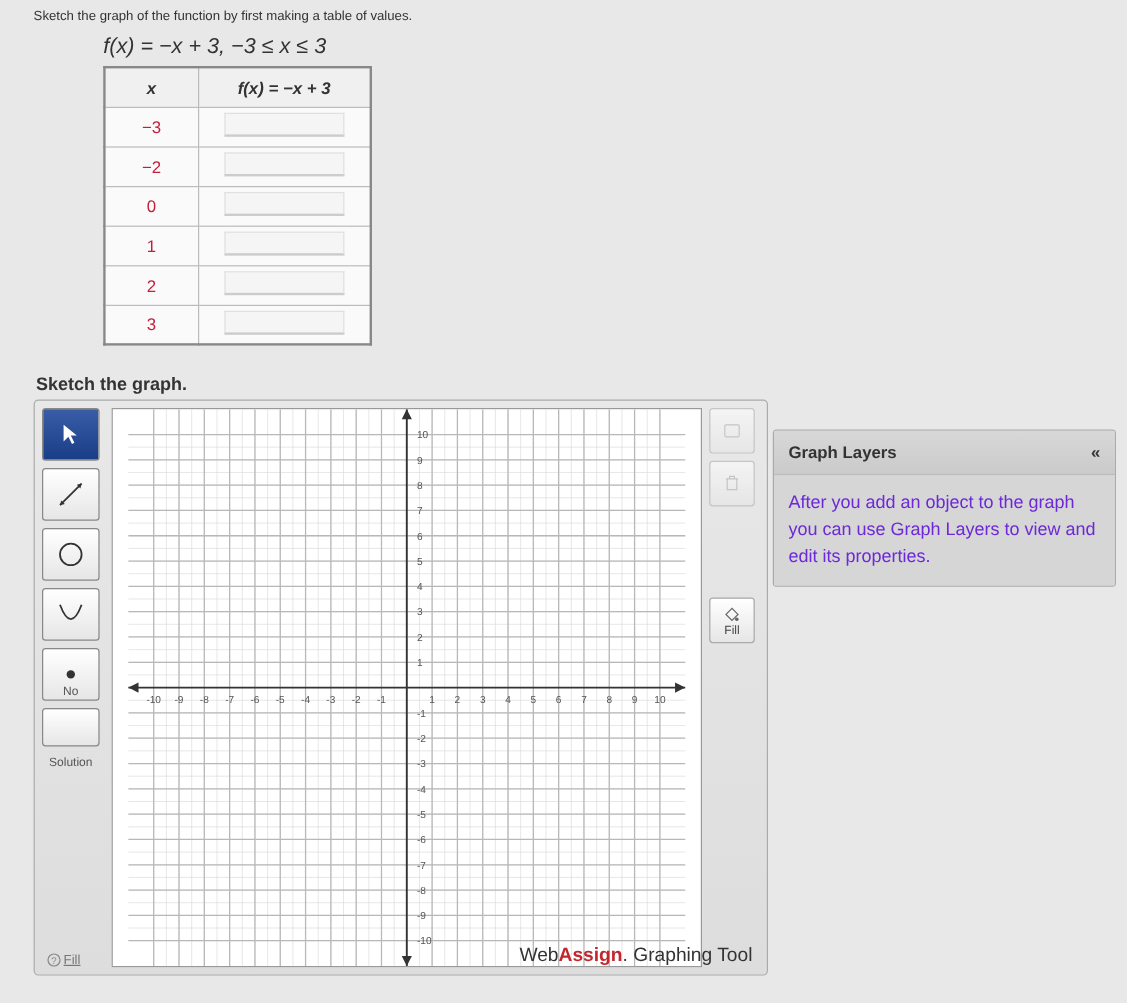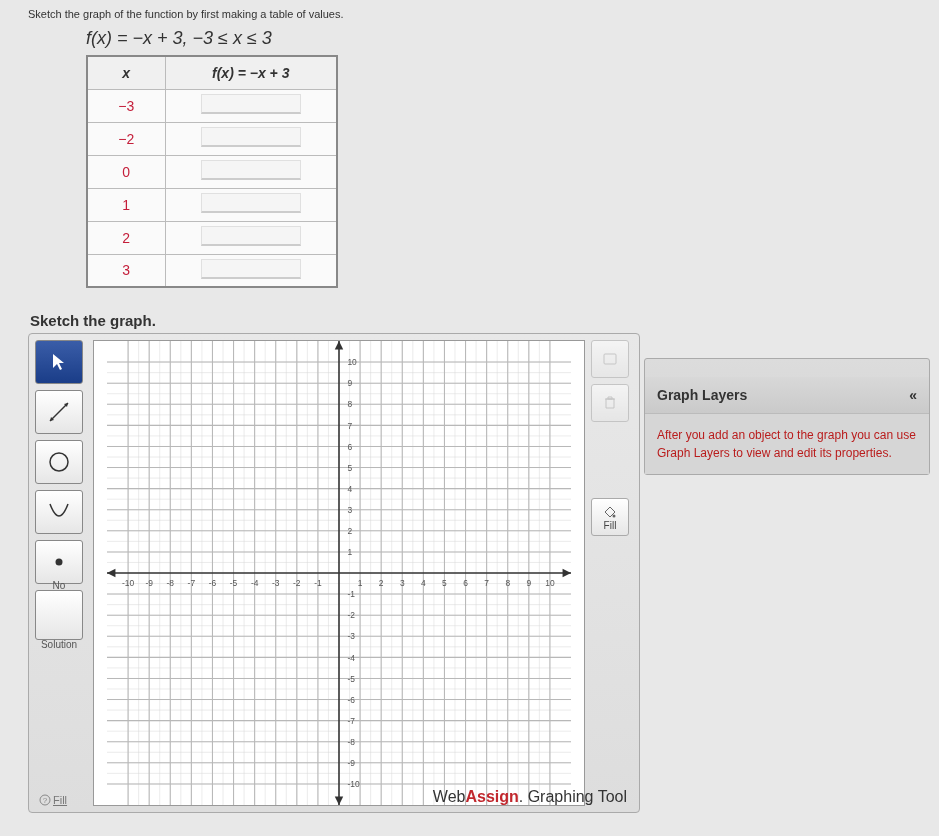--- a/index.html
+++ b/index.html
@@ -24,21 +24,21 @@
     border-collapse: collapse;
     background: #fafafa;
   }
   .value-table th, .value-table td {
     border: 1px solid #bbb;
     text-align: center;
     height: 33px;
   }
   .value-table th { background: #f0f0f0; font-weight: bold; font-style: italic; }
   .value-table th:first-child { width: 78px; }
-  .value-table th:last-child { width: 172px; font-style: normal; }
+  .value-table th:last-child { width: 144px; font-style: normal; }
   .value-table td.x { color: #c41e3a; font-weight: 500; }
   .value-table td.fx { padding: 2px 6px; }
   .input-cell {
     display: inline-block;
     width: 100px;
     height: 20px;
     background: #f5f5f5;
     border: 1px solid #e0e0e0;
     border-bottom: 2px solid #ccc;
   }
@@ -63,21 +63,21 @@
     width: 48px; height: 44px;
     background: linear-gradient(#fff,#e6e6e6);
     border: 1px solid #888; border-radius: 3px;
     display: flex; align-items: center; justify-content: center;
     cursor: pointer; font-size: 22px; color: #333;
   }
   .tool-btn.selected {
     background: linear-gradient(#3a5da8,#1a3d88);
     color: #fff;
   }
-  .tool-btn.big { height: 50px; font-size: 10px; line-height: 1.1; text-align: center; flex-direction: column; color: #555; gap: 48px; }
+  .tool-btn.big { height: 32px; font-size: 10px; line-height: 1.1; text-align: center; flex-direction: column; color: #555; gap: 48px; }
 
   .help-link { position: absolute; bottom: 6px; left: 10px; font-size: 11px; color: #777; text-decoration: underline; cursor: pointer; display: flex; align-items: center; gap: 2px; }
   .help-link svg { width: 12px; height: 12px; }
 
   
   .canvas {
     flex: 1; position: relative;
     background: #fff; border: 1px solid #999;
   }
   .grid-svg { width: 100%; height: 100%; display: block; }
@@ -103,23 +103,22 @@
   
   .layers-panel {
     position: absolute; left: 644px; top: 358px; width: 286px;
     border: 1px solid #aaa; border-radius: 3px;
     background: linear-gradient(#dcdcdc,#d2d2d2);
   }
   .layers-header {
     display: flex; justify-content: space-between; align-items: center;
     padding: 10px 12px; border-bottom: 1px solid #bbb; font-weight: bold;
     background: linear-gradient(#d8d8d8,#cacaca);
-    margin-top: 18px;
-  }
-  .layers-body { padding: 12px; font-size: 12px; line-height: 1.5; color: #b91c1c; background:#d6d6d6;}
+  }
+  .layers-body { padding: 12px; font-size: 15px; line-height: 1.5; color: #6d28d9; background:#d6d6d6;}
 
   .collapse-btn { font-size: 14px; cursor: pointer; color: #333; }
 </style>
 </head>
 <body>
 
 <div class="instruction">Sketch the graph of the function by first making a table of values.</div>
 <div class="formula">f(x) = −x + 3,    −3 ≤ x ≤ 3</div>
 
 <table class="value-table">

